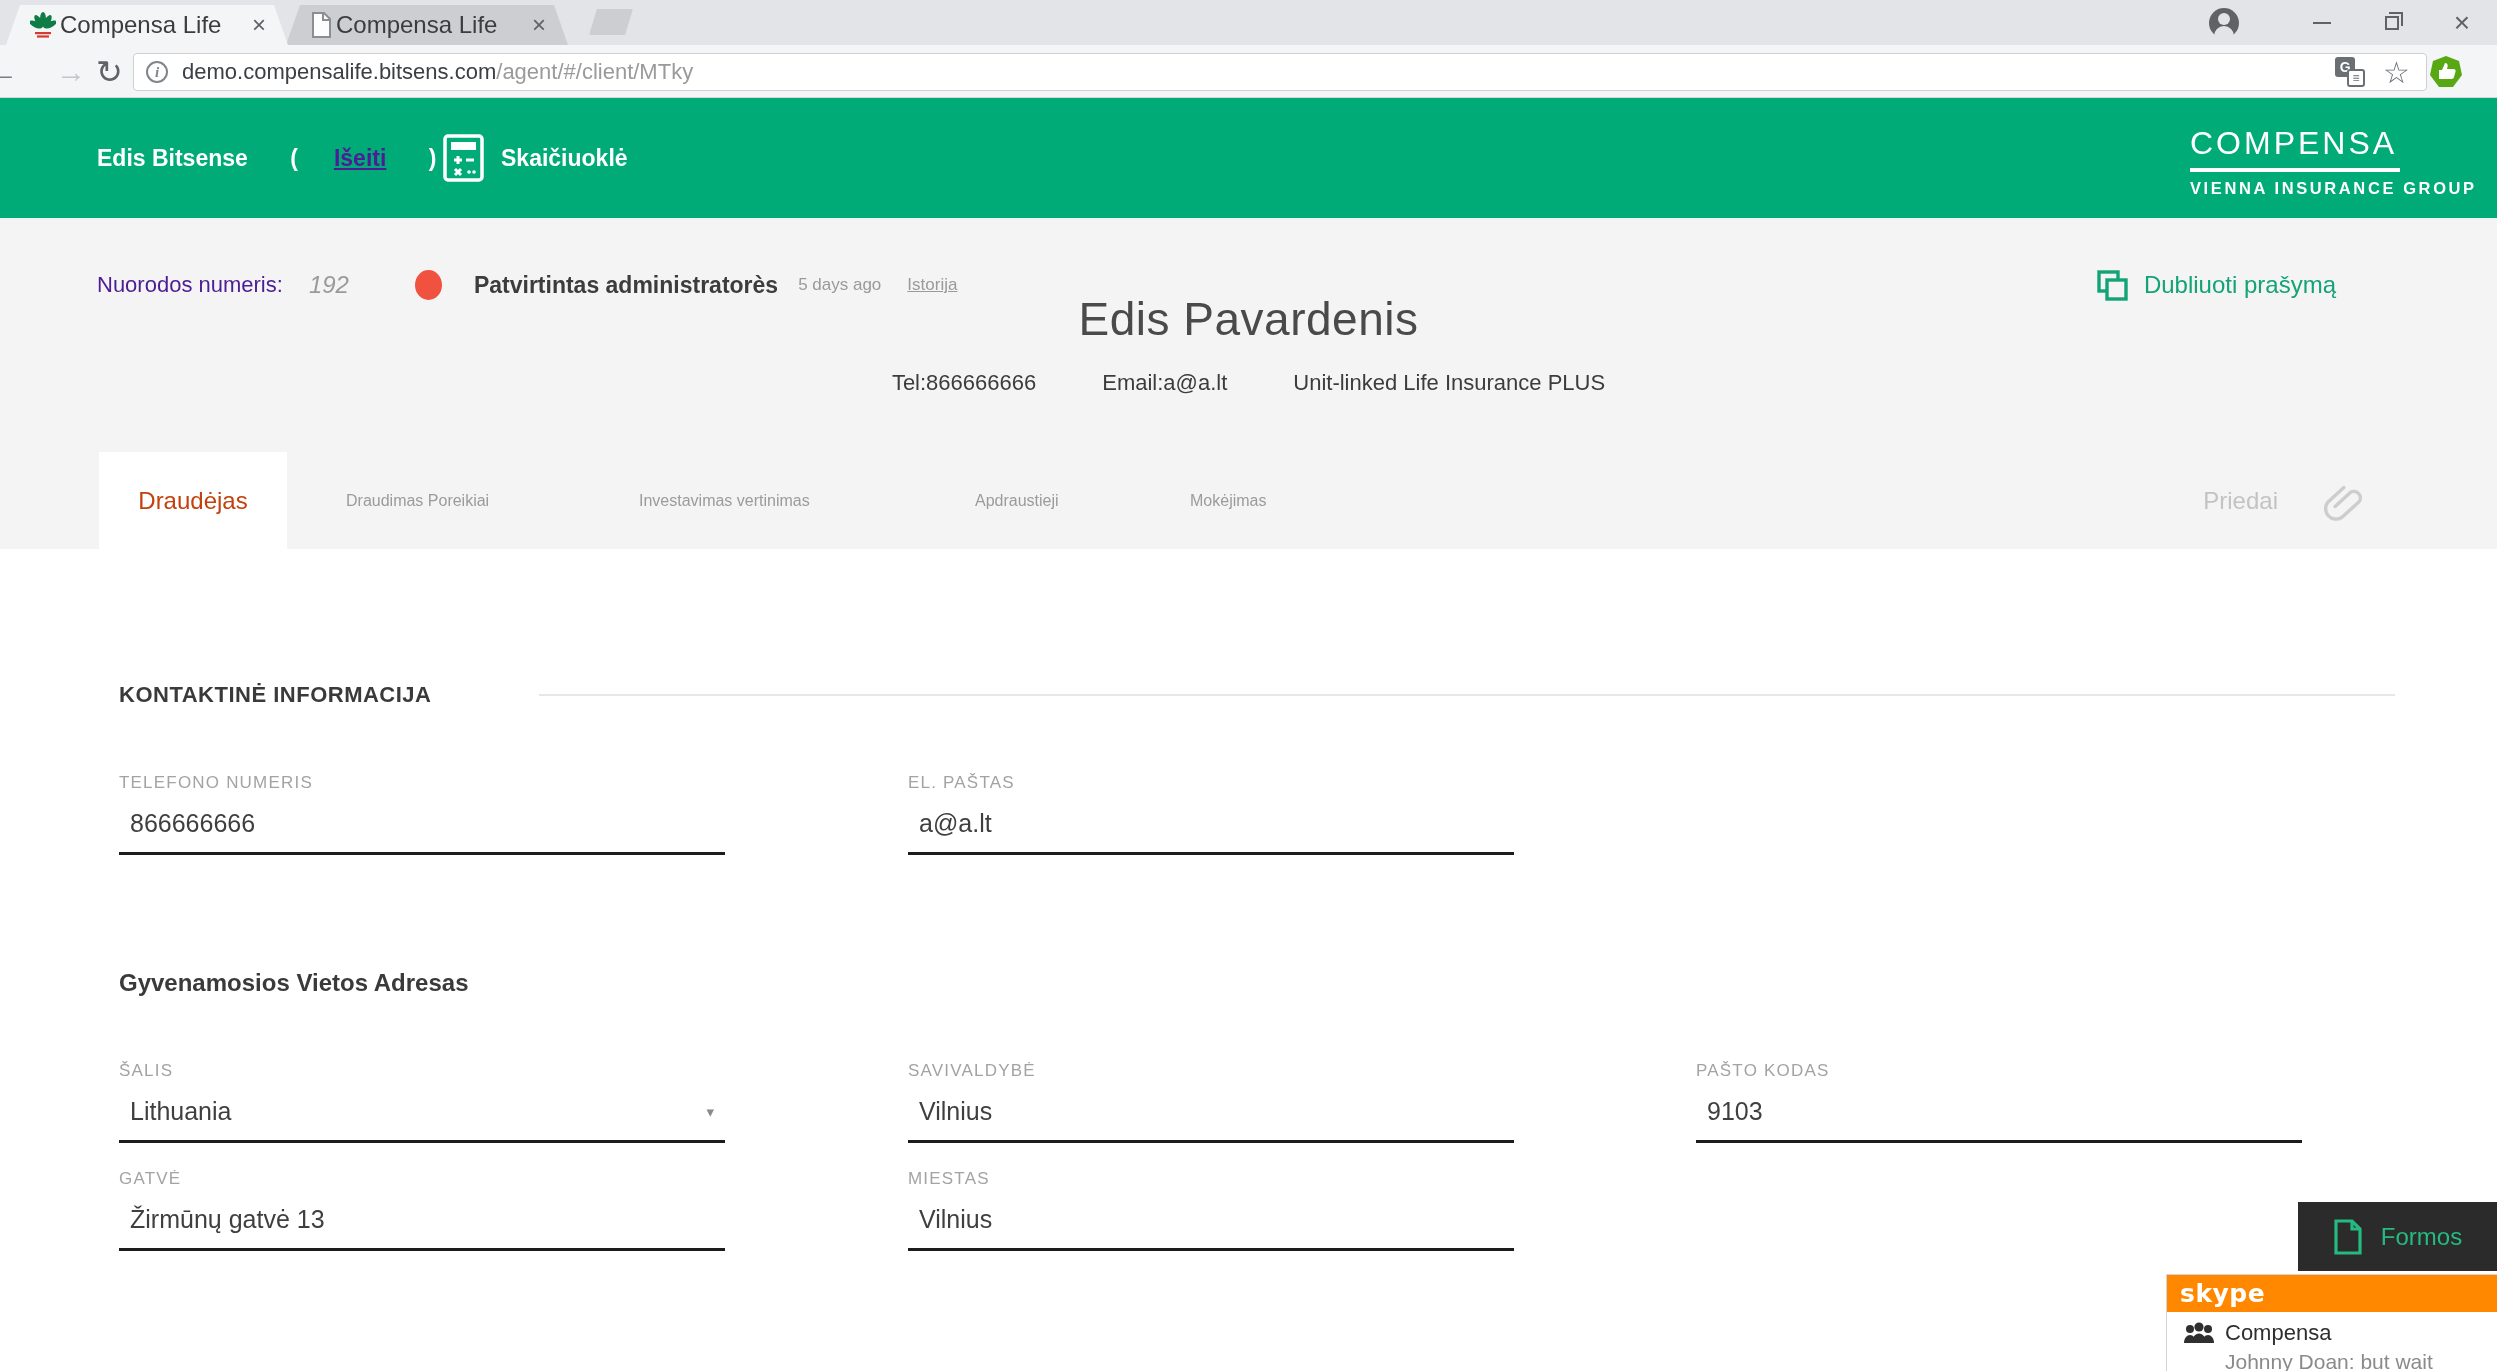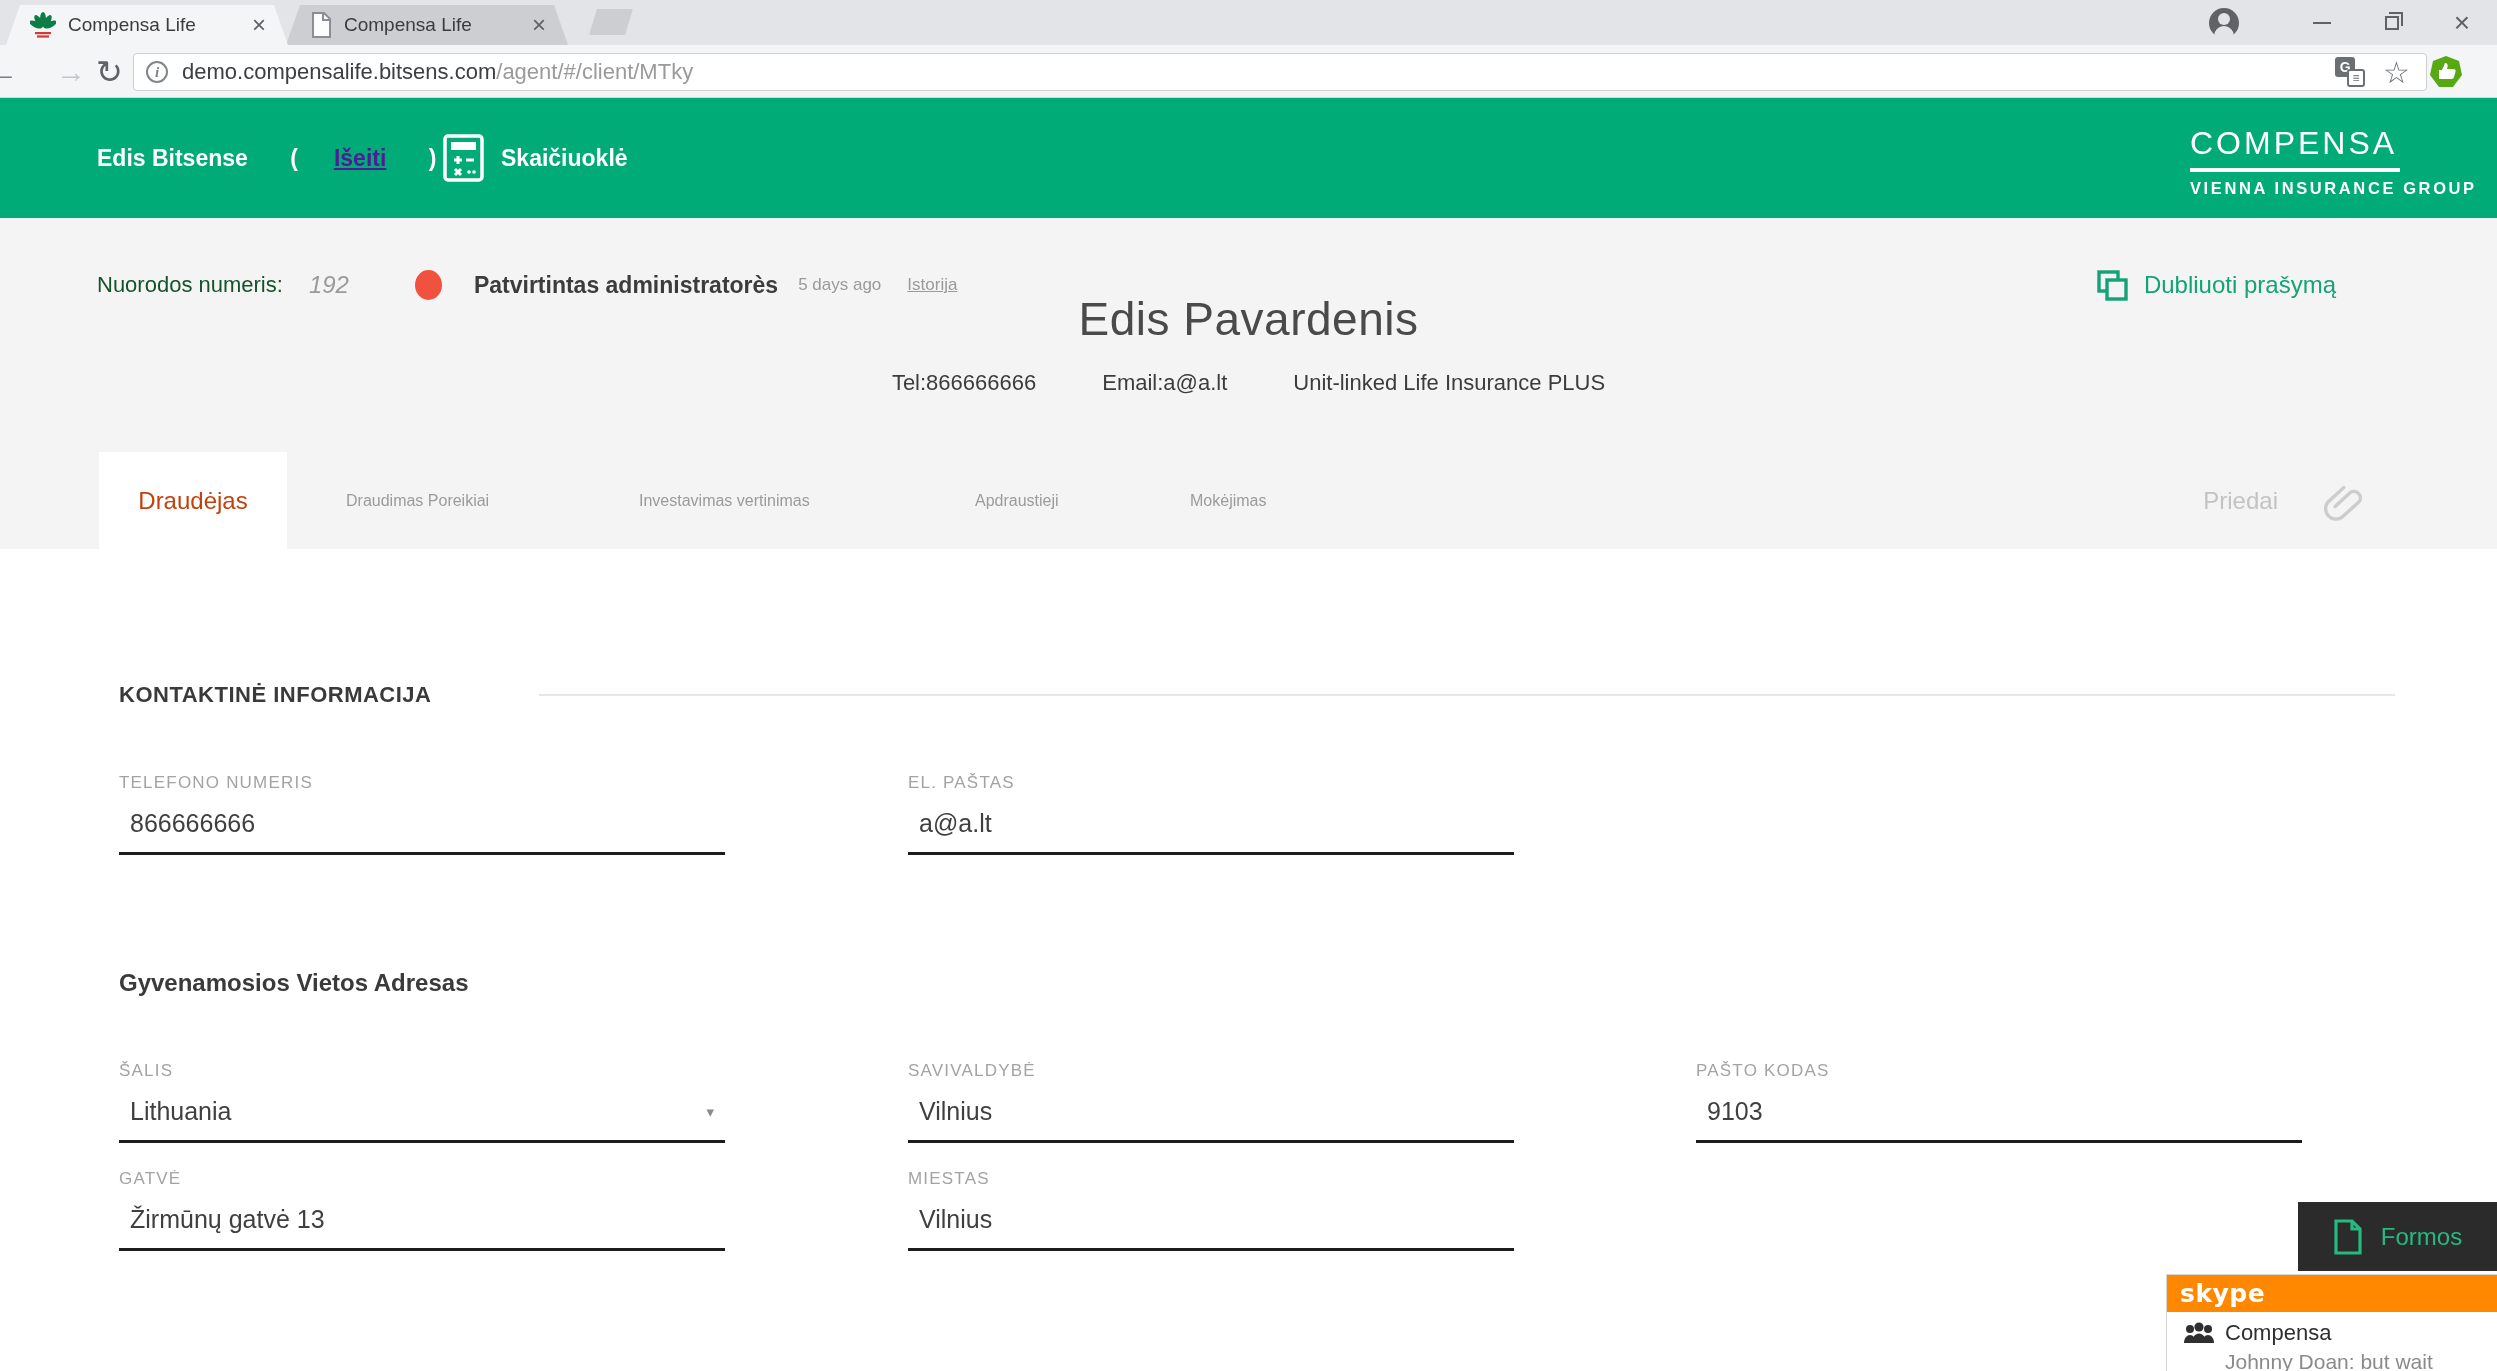--- a/index.html
+++ b/index.html
@@ -5,21 +5,21 @@
   * { margin:0; padding:0; box-sizing:border-box; }
   html,body { width:2497px; height:1371px; overflow:hidden; }
   body { font-family:"Liberation Sans", sans-serif; background:#fff; position:relative; }
 
   
   .tabstrip { position:absolute; left:0; top:0; width:2497px; height:45px; background:#e2e4e7; }
   .tab { position:absolute; top:5px; height:40px; display:flex; align-items:center;
          padding:0 20px 0 24px; clip-path:polygon(14px 0, calc(100% - 14px) 0, 100% 100%, 0 100%); }
   .tab.active { left:6px; width:282px; background:#f4f5f6; z-index:2; }
   .tab.inactive { left:286px; width:282px; background:#ccced1; }
-  .tab-title { font-size:19px; color:#3c3c3c; margin-left:12px; flex:1; white-space:nowrap; overflow:hidden; }
+  .tab-title { font-size:24px; color:#3c3c3c; margin-left:4px; flex:1; white-space:nowrap; overflow:hidden; }
   .tab-close { font-size:24px; color:#5f6368; line-height:1; padding:0 2px; cursor:default; }
   .newtab { position:absolute; left:589px; top:9px; width:44px; height:26px; background:#ccced1;
             clip-path:polygon(8px 0, 100% 0, calc(100% - 8px) 100%, 0 100%); border-radius:2px; }
   .wincontrols { position:absolute; right:0; top:0; height:45px; display:flex; align-items:center; }
   .avatar { width:30px; height:30px; border-radius:50%; background:#5f6368; position:relative; margin-right:48px; }
   .avatar::before { content:""; position:absolute; left:9px; top:5px; width:12px; height:12px; border-radius:50%; background:#e2e4e7; }
   .avatar::after { content:""; position:absolute; left:5px; top:18px; width:20px; height:12px; border-radius:10px 10px 0 0; background:#e2e4e7; }
   .winbtn { width:70px; height:45px; display:flex; align-items:center; justify-content:center; }
   .min-glyph { width:18px; height:2px; background:#5f6368; }
   .restore-glyph { width:14px; height:14px; border:2px solid #5f6368; position:relative; background:transparent; }
@@ -50,21 +50,21 @@
   .calc-label { font-size:23px; font-weight:bold; margin-left:17px; }
   .brand { position:absolute; right:97px; top:22px; width:210px; text-align:left; }
   .brand-row { display:flex; align-items:flex-end; }
   .brand-name { font-size:32px; letter-spacing:3px; font-weight:400; }
   .brand-rule { height:4px; background:#fff; margin-top:6px; width:210px; }
   .brand-sub { font-size:16.5px; letter-spacing:2.6px; font-weight:bold; margin-top:7px; white-space:nowrap; }
 
   
   .gray-band { position:absolute; left:0; top:218px; width:2497px; height:331px; background:#f4f4f4; }
   .status-row { position:absolute; left:97px; top:44px; height:46px; display:flex; align-items:center; }
-  .ref-label { font-size:22px; color:#14532d; }
+  .ref-label { font-size:22px; color:#4c1d95; }
   .ref-value { font-size:24px; color:#9a9a9a; font-style:italic; margin-left:26px; }
   .status-dot { width:27px; height:30px; border-radius:50%; background:#f0523f; margin-left:66px; }
   .status-text { font-size:23px; color:#3c3c3c; font-weight:bold; margin-left:32px; }
   .status-age { font-size:17px; color:#9a9a9a; margin-left:20px; }
   .history-link { font-size:17px; color:#9a9a9a; text-decoration:underline; margin-left:26px; }
   .dup-btn { position:absolute; right:161px; top:44px; height:46px; display:flex; align-items:center; color:#13a377; cursor:pointer; }
   .dup-label { font-size:24px; margin-left:16px; }
   .client-name { position:absolute; left:0; top:74px; width:100%; text-align:center;
                  font-size:46px; font-weight:300; color:#4a4a4a; letter-spacing:0.5px; }
   .contact-row { position:absolute; left:0; top:152px; width:100%; display:flex; justify-content:center; gap:66px;

